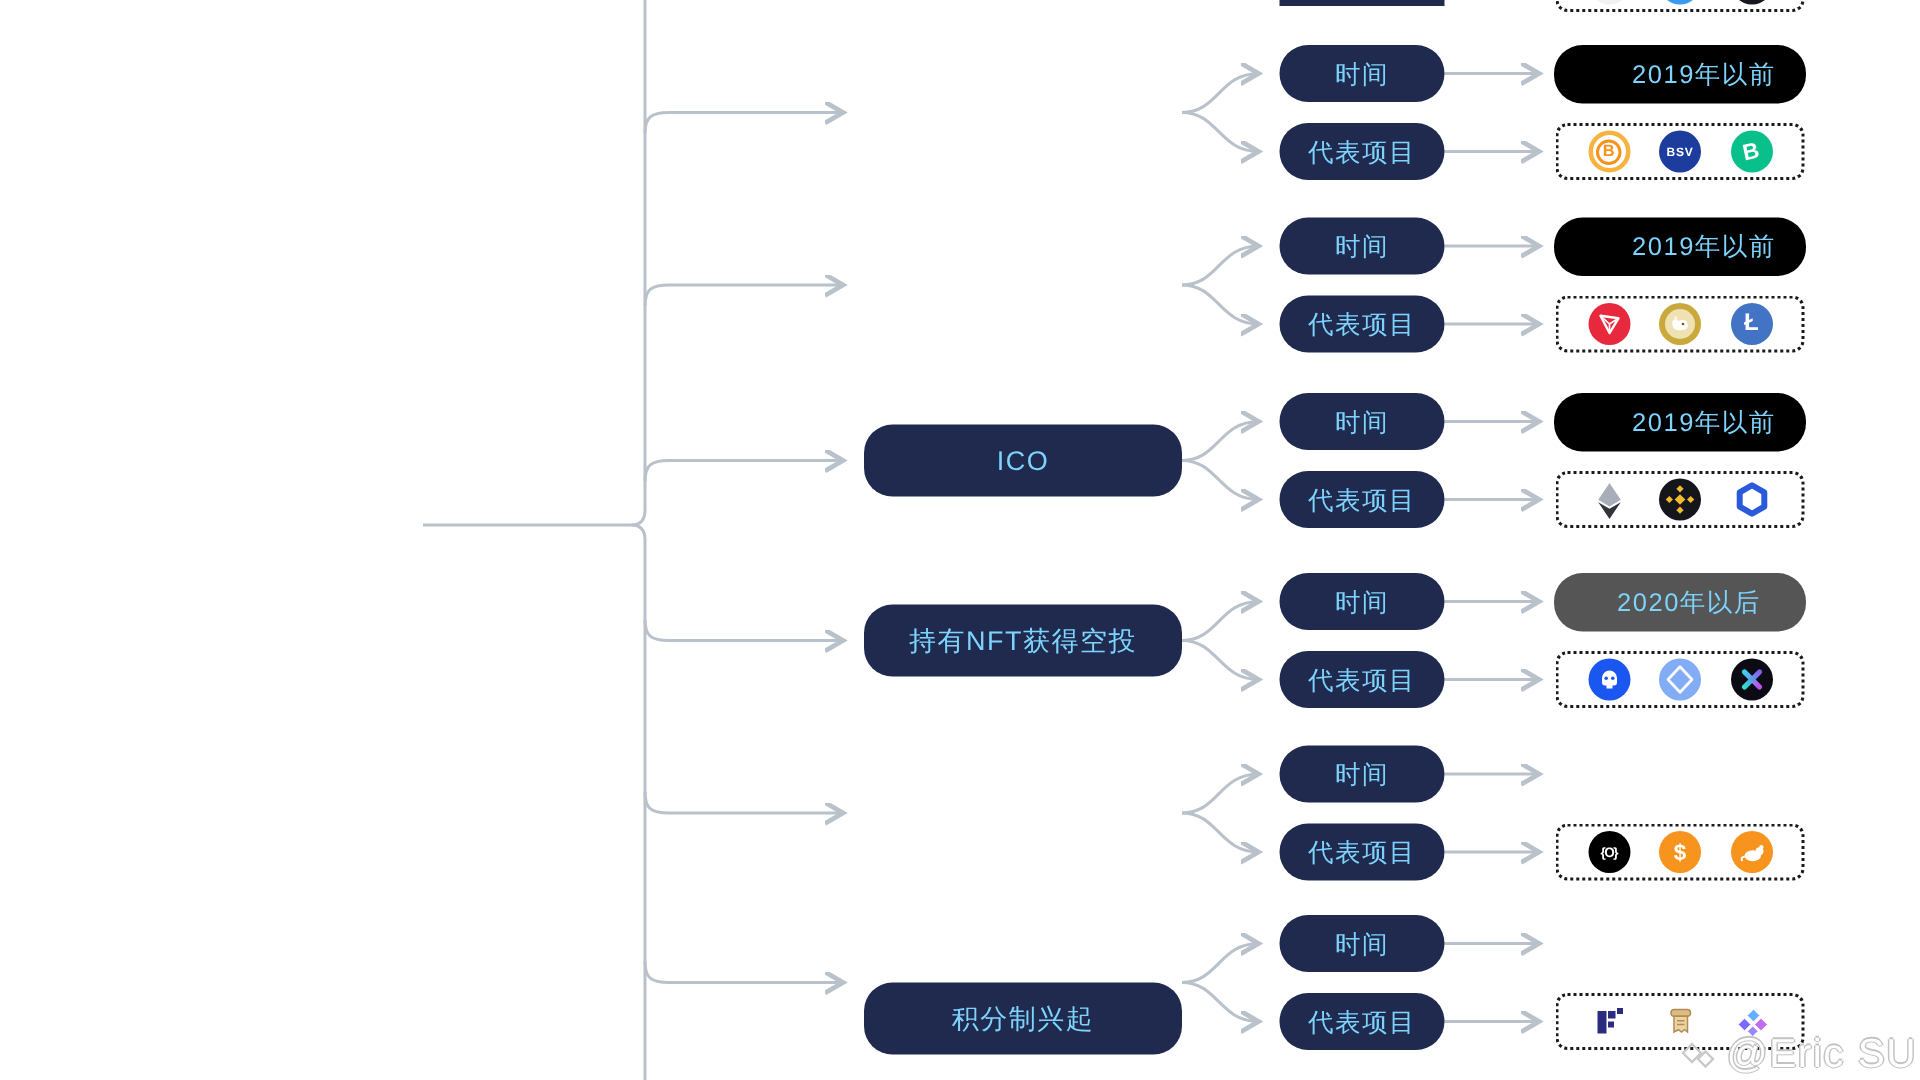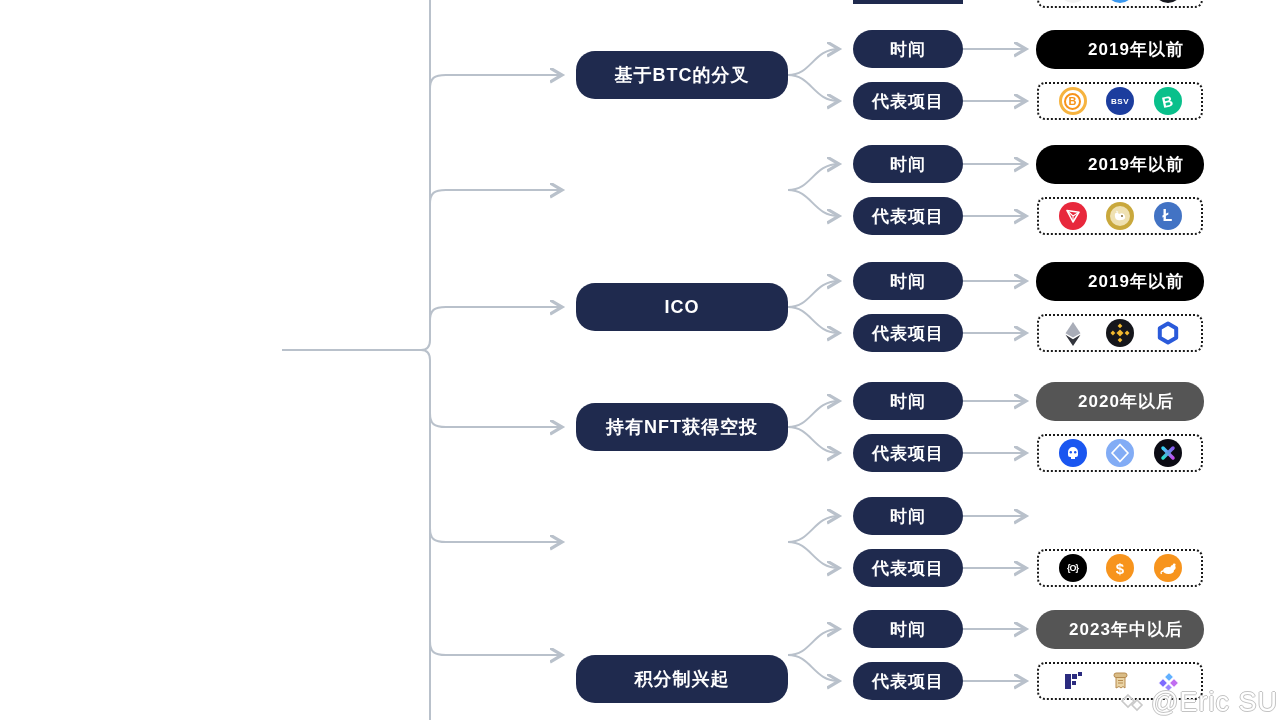--- a/index.html
+++ b/index.html
@@ -1,19 +1,19 @@
 <!DOCTYPE html>
 <html><head>
 <meta charset="utf-8">
 <style>
   html,body{margin:0;padding:0;background:#fff;font-family:"Liberation Sans",sans-serif;}
   .stage{position:relative;width:1280px;height:720px;background:#fff;overflow:hidden;}
   svg.wires{position:absolute;left:0;top:0;z-index:0;}
   .node{position:absolute;z-index:2;display:flex;align-items:center;justify-content:center;
-        color:#ffffff;font-weight:bold;box-sizing:border-box;border-radius:19px;}
+        color:#7dd3fc;font-weight:normal;box-sizing:border-box;border-radius:19px;}
   .root{left:48px;top:302px;width:234px;height:95px;background:#1f2a4e;font-size:32px;letter-spacing:6px;border:1px solid #3a4668;}
   .branch{left:576px;width:212px;height:48px;background:#1f2a4e;font-size:18px;letter-spacing:1px;}
   .rowlab{left:853px;width:110px;height:38px;background:#1f2a4e;font-size:17px;letter-spacing:1px;}
   .val{left:1036px;width:168px;height:39px;font-size:17px;letter-spacing:1px;}
   .val.black{background:#000;padding-left:32px;}
   .val.gray{background:#555;padding-left:12px;}
   .dash{position:absolute;z-index:2;left:1037px;width:166px;height:38px;background:#fff;
         border:2px dotted #1a1a1a;border-radius:8px;display:flex;align-items:center;
         justify-content:space-evenly;box-sizing:border-box;}
   .coin{width:28px;height:28px;border-radius:50%;display:flex;align-items:center;justify-content:center;
@@ -33,21 +33,21 @@
   .ape{background:#1A56F0;}
   .ens{background:#82ACF5;}
   .x2{background:#0B0B14;}
   .ordi{background:#000;font-size:9px;letter-spacing:-1px;}
   .sats{background:#F7941D;font-size:15px;}
   .rats{background:#F7941D;}
   .partial-label{position:absolute;left:853px;top:-34px;width:110px;height:38px;background:#1f2a4e;z-index:2;}
   .partial-dash{position:absolute;left:1037px;top:-30px;width:166px;height:38px;border:2px dotted #1a1a1a;
         border-radius:8px;background:#fff;display:flex;align-items:center;justify-content:space-evenly;
         overflow:hidden;z-index:2;box-sizing:border-box;}
-  .watermark{position:absolute;right:2px;bottom:2px;z-index:3;display:flex;align-items:flex-start;gap:3px;
+  .watermark{position:absolute;right:2px;bottom:2px;z-index:3;display:flex;align-items:flex-end;gap:3px;
         font-size:27px;color:#fff;letter-spacing:1px;
         text-shadow:-1px 0 #c3c3c3,1px 0 #c3c3c3,0 -1px #c3c3c3,0 1px #c3c3c3;}
 </style>
 </head>
 <body>
 
 <div class="stage">
 
   <svg class="wires" width="1280" height="720">
     <defs>
@@ -95,21 +95,20 @@
   </svg>
 
   <div class="partial-label"></div>
   <div class="partial-dash">
     <span class="coin" style="background:#f2f2f2"></span>
     <span class="coin" style="background:#3B99F0"></span>
     <span class="coin" style="background:#17181F"></span>
   </div>
 
 
-  <div class="node branch" style="top:51px">基于BTC的分叉</div>
   <div class="node branch" style="top:403px">持有NFT获得空投</div>
   <div class="node branch" style="top:283px">ICO</div>
   <div class="node branch" style="top:655px">积分制兴起</div>
 
   <div class="node rowlab" style="top:30px">时间</div>
   <div class="node rowlab" style="top:82px">代表项目</div>
   <div class="node rowlab" style="top:145px">时间</div>
   <div class="node rowlab" style="top:197px">代表项目</div>
   <div class="node rowlab" style="top:262px">时间</div>
   <div class="node rowlab" style="top:314px">代表项目</div>
@@ -117,21 +116,20 @@
   <div class="node rowlab" style="top:434px">代表项目</div>
   <div class="node rowlab" style="top:497px">时间</div>
   <div class="node rowlab" style="top:549px">代表项目</div>
   <div class="node rowlab" style="top:610px">时间</div>
   <div class="node rowlab" style="top:662px">代表项目</div>
 
   <div class="node val black" style="top:30px">2019年以前</div>
   <div class="node val black" style="top:145px">2019年以前</div>
   <div class="node val black" style="top:262px">2019年以前</div>
   <div class="node val gray" style="top:382px">2020年以后</div>
-  <div class="node val gray" style="top:610px">2023年中以后</div>
 
   <div class="dash" style="top:82px">
     <span class="coin btc">
         <span class="btc-in">B</span>
       </span>
     <span class="coin bsv">BSV</span>
     <span class="coin bch">
         <span>B</span>
       </span>
   </div>

